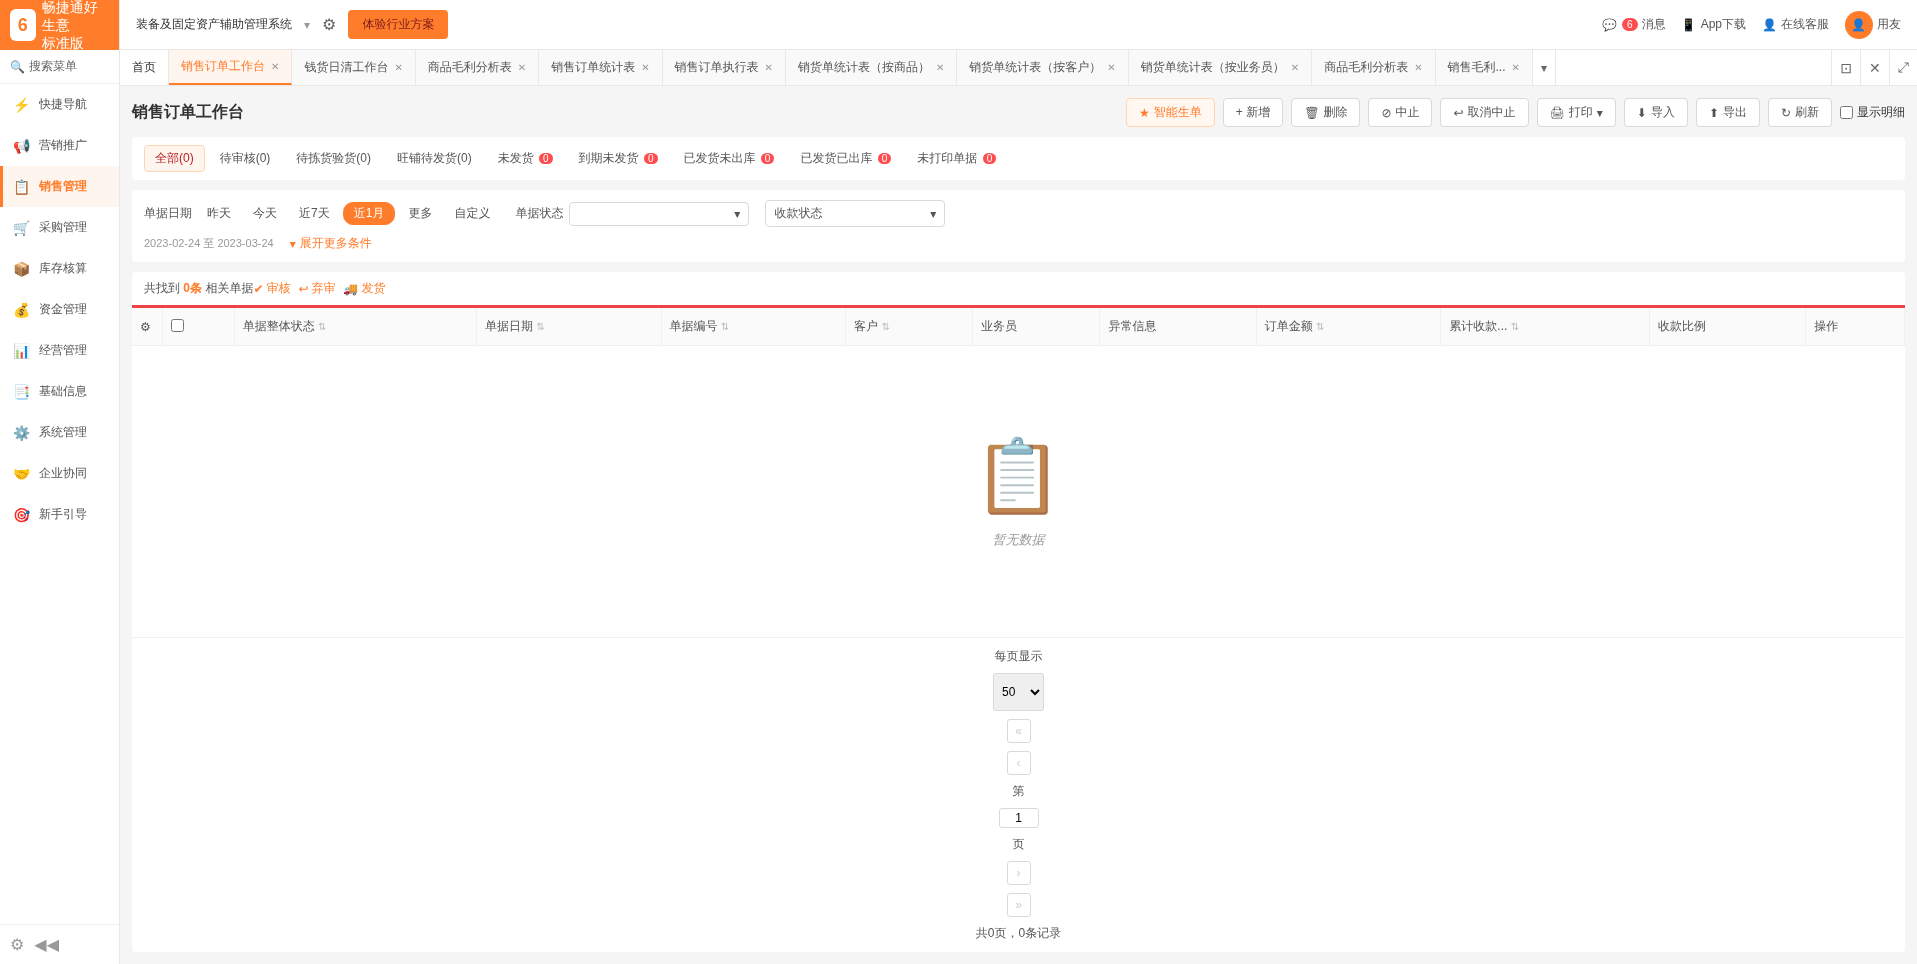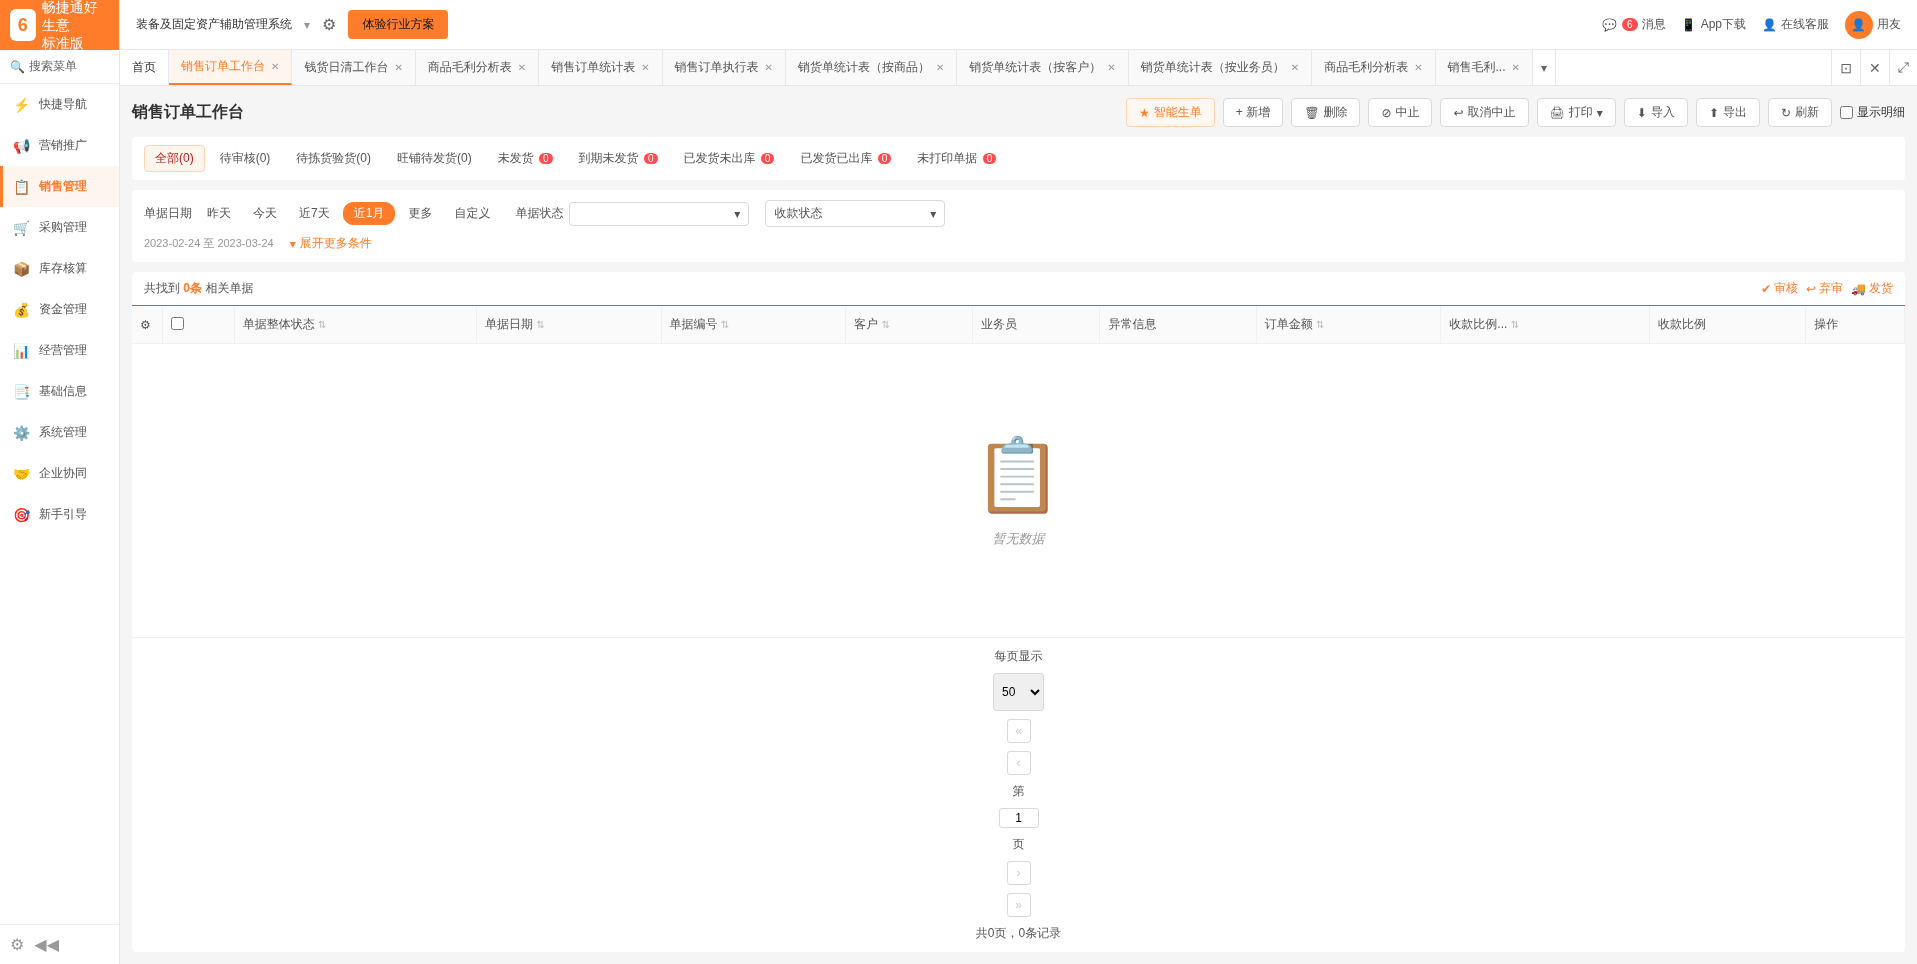--- a/index.html
+++ b/index.html
@@ -16,21 +16,21 @@
     .sidebar-nav-icon { font-size: 14px; width: 18px; text-align: center; }
     .sidebar-bottom { margin-top: auto; padding: 10px; display: flex; gap: 10px; border-top: 1px solid #f0f0f0; align-items: center; }
     .sidebar-bottom-btn { cursor: pointer; color: #999; font-size: 16px; }
 
     
     .main { flex: 1; display: flex; flex-direction: column; overflow: hidden; }
 
     
     .topbar { height: 50px; background: #fff; border-bottom: 1px solid #e8e8e8; display: flex; align-items: center; padding: 0 16px; gap: 12px; flex-shrink: 0; }
     .topbar-title-arrow { color: #999; cursor: pointer; }
-    .topbar-btn-solution { background: #ff7c2a; color: #0f172a; border: none; border-radius: 4px; padding: 6px 14px; cursor: pointer; font-size: 12px; }
+    .topbar-btn-solution { background: #ff7c2a; color: #7f1d1d; border: none; border-radius: 4px; padding: 6px 14px; cursor: pointer; font-size: 12px; }
     .topbar-right { display: flex; align-items: center; gap: 16px; color: #555; font-size: 12px; }
     .topbar-right-item { display: flex; align-items: center; gap: 4px; cursor: pointer; }
     .badge { background: #ff4d4f; color: #fff; border-radius: 10px; padding: 1px 5px; font-size: 10px; min-width: 16px; text-align: center; }
     .settings-icon { color: #666; cursor: pointer; font-size: 16px; }
     .user-avatar { width: 28px; height: 28px; background: #ff7c2a; border-radius: 50%; display: flex; align-items: center; justify-content: center; color: #fff; font-size: 12px; }
 
     
     .tabbar { height: 36px; background: #fff; border-bottom: 1px solid #e8e8e8; display: flex; align-items: stretch; flex-shrink: 0; overflow: hidden; }
     .tab { display: flex; align-items: center; padding: 0 12px; gap: 6px; cursor: pointer; border-right: 1px solid #e8e8e8; white-space: nowrap; font-size: 12px; color: #555; background: #f9f9f9; }
     .tab.home { background: #fff; color: #333; }
@@ -63,21 +63,21 @@
     .filter-label { color: #555; font-size: 12px; white-space: nowrap; }
     .filter-date-btns { display: flex; gap: 4px; }
     .filter-date-btn { padding: 2px 8px; border-radius: 3px; cursor: pointer; font-size: 12px; color: #555; border: 1px solid transparent; }
     .filter-date-btn.active { color: #fff; background: #ff7c2a; border-color: #ff7c2a; border-radius: 10px; padding: 2px 10px; }
     .filter-date-range { color: #999; font-size: 11px; }
     .filter-select { border: 1px solid #d9d9d9; border-radius: 4px; padding: 4px 8px; font-size: 12px; color: #555; min-width: 180px; background: #fff; cursor: pointer; display: flex; align-items: center; justify-content: space-between; gap: 4px; }
     .filter-expand { color: #ff7c2a; cursor: pointer; font-size: 12px; display: flex; align-items: center; gap: 4px; }
 
     
     .table-area { background: #fff; border-radius: 4px; flex: 1; display: flex; flex-direction: column; overflow: hidden; }
-    .table-toolbar { display: flex; align-items: center; justify-content: space-between; padding: 8px 12px; border-bottom: 1px solid #ef4444; }
+    .table-toolbar { display: flex; align-items: center; justify-content: flex-start; padding: 8px 12px; border-bottom: 3px solid #ef4444; }
     .table-count { font-size: 12px; color: #555; }
     .table-count-num { color: #ff7c2a; font-weight: bold; }
     .table-actions { display: flex; gap: 8px; }
     .table-action-btn { display: flex; align-items: center; gap: 3px; color: #555; font-size: 12px; cursor: pointer; }
     .table-action-btn.orange { color: #ff7c2a; }
 
     table { width: 100%; border-collapse: collapse; font-size: 12px; }
     thead tr { background: #fafafa; border-bottom: 1px solid #f0f0f0; }
     th { padding: 10px 8px; text-align: left; color: #555; font-weight: normal; white-space: nowrap; border-right: 1px solid #f0f0f0; }
     th .sort-icon { color: #bbb; font-size: 10px; cursor: pointer; }
@@ -403,21 +403,21 @@
                 <span>业务员</span>
               </th>
               <th>
                 <span>异常信息</span>
               </th>
               <th>
                 <span>订单金额</span>
                 <span class="sort-icon">⇅</span>
               </th>
               <th>
-                <span>收款比例...</span>
+                <span>累计收款...</span>
                 <span class="sort-icon">⇅</span>
               </th>
               <th>
                 <span>收款比例</span>
               </th>
               <th>
                 <span>操作</span>
               </th>
             </tr>
           </thead>

